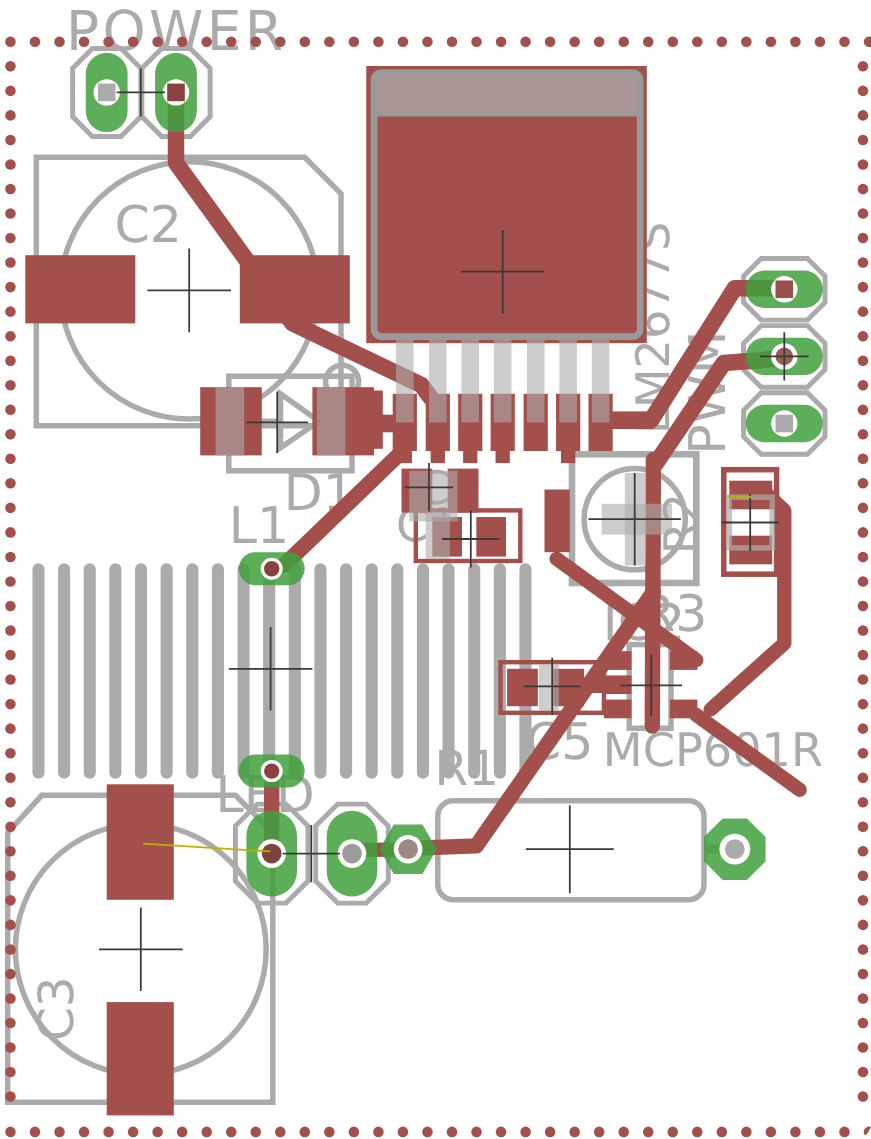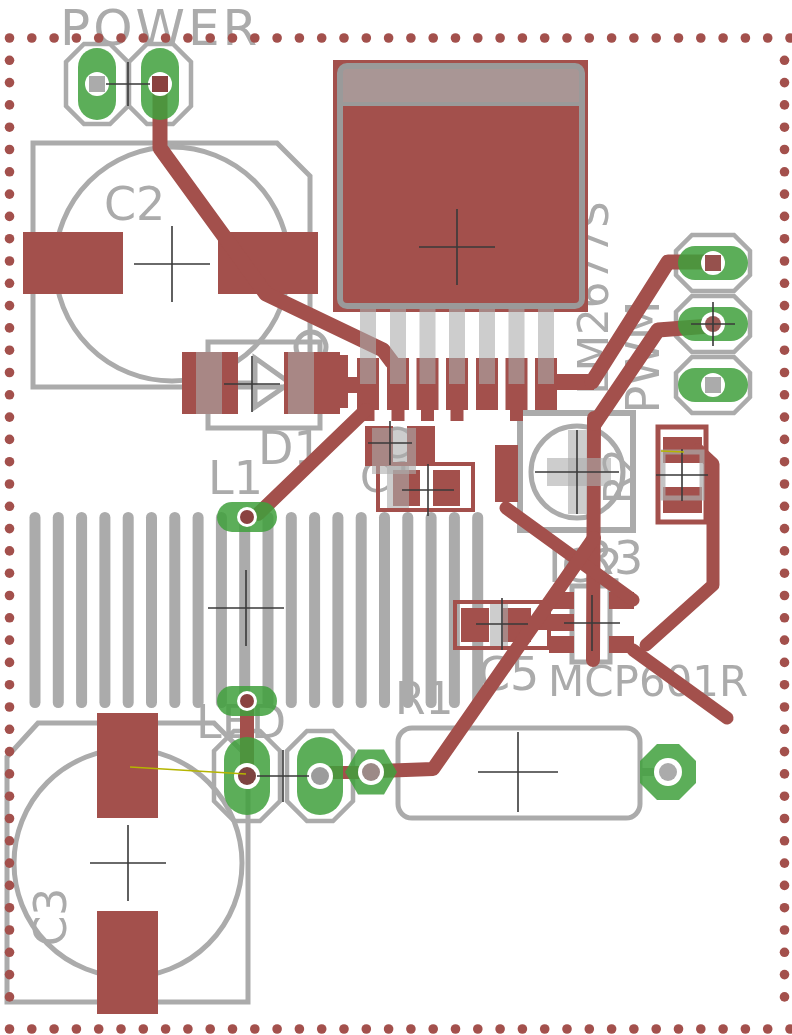--- a/index.html
+++ b/index.html
@@ -1,16 +1,16 @@
 <!DOCTYPE html>
 <html><head>
 <meta charset="utf-8">
 <style>
   html,body{margin:0;padding:0;background:#ffffff;}
-  .stage{position:relative;width:792px;height:1035px;background:#fff;overflow:hidden;}
+  .stage{position:relative;width:792px;height:1035px;background:#fff;overflow:hidden;border-radius:14px;}
   svg{display:block;}
   text{font-family:"DejaVu Sans","Liberation Sans",sans-serif;fill:#ABABAB;}
   .silk{stroke:#ABABAB;fill:none;}
   .copper{fill:#A3504C;}
   .ctrace{stroke:#A3504C;fill:none;stroke-linecap:round;stroke-linejoin:round;}
   .coutline{stroke:#A3504C;fill:none;}
   .overlay{fill:#ABABAB;fill-opacity:0.6;}
   .green{fill:#3FA03C;fill-opacity:0.85;}
   .cross{stroke:#3a3a3a;stroke-width:1.6;fill:none;}
   .air{stroke:#B5B500;stroke-width:1.6;fill:none;}

